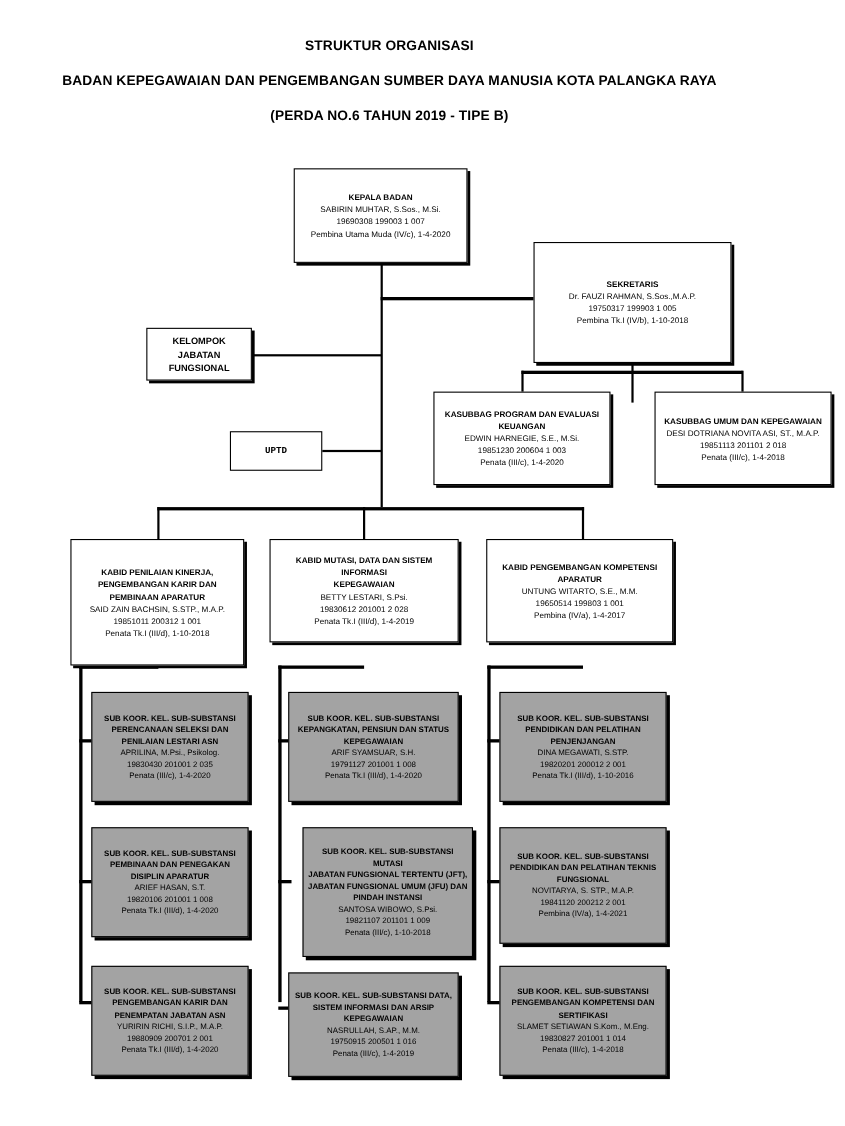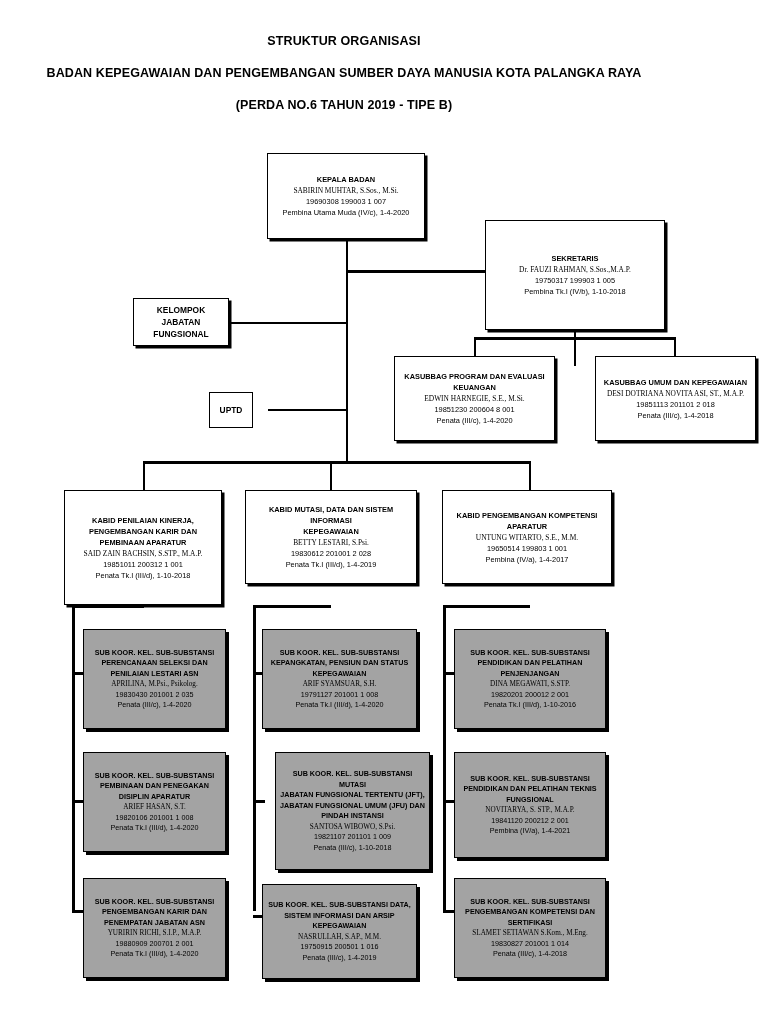--- a/index.html
+++ b/index.html
@@ -7,21 +7,21 @@
     width:768px;height:1024px;
     background:#ffffff;
     font-family:"Liberation Sans", sans-serif;
     color:#000000;
     overflow:hidden;
     position:relative;
   }
   #chart{position:relative;width:768px;height:1024px;}
 
   .title-block{
-    position:absolute;left:6px;top:34px;width:620px;text-align:center;padding-left:28px;
+    position:absolute;left:16px;top:34px;width:620px;text-align:center;padding-left:28px;
   }
   .title-line{
     font-weight:bold;letter-spacing:.1px;
     margin:0 0 18px 0;
   }
   .t1{font-size:12.5px;}
   .t2{font-size:12.5px;}
   .t3{font-size:12.5px;margin-bottom:0;}
 
   
@@ -30,21 +30,21 @@
     box-sizing:border-box;
     border:1.6px solid #000;
     background:#ffffff;
     display:flex;flex-direction:column;
     align-items:center;justify-content:center;
     text-align:center;
     padding:17px 4px;
     z-index:5;
   }
   .box .ttl{font-weight:bold;font-size:7.4px;line-height:11px;}
-  .box .nm{font-size:7.4px;line-height:11px;font-family:Liberation Serif, serif;}
+  .box .nm{font-size:7.4px;line-height:11px;}
   .box .nip{font-size:7.4px;line-height:11px;}
   .box .gol{font-size:7.4px;line-height:11px;}
 
   .shadow{
     box-shadow:2.5px 2.5px 0 #000;
   }
   .sub{
     background:#a3a3a3;
     border:1.4px solid #000;
     box-shadow:3px 3px 0 #000;
@@ -123,29 +123,29 @@
     <div class="nm">Dr. FAUZI RAHMAN, S.Sos.,M.A.P.</div>
     <div class="nip">19750317 199903 1 005</div>
     <div class="gol">Pembina Tk.I (IV/b), 1-10-2018</div>
   </div>
 
   <div class="box shadow plain" style="left:133px;top:298px;width:96px;height:48px;">
     <div class="ttl">KELOMPOK JABATAN</div>
     <div class="ttl">FUNGSIONAL</div>
   </div>
 
-  <div class="box plain" style="left:209px;top:392px;width:44px;height:35px;border-width:1.6px;">
+  <div class="box plain" style="left:209px;top:392px;width:84px;height:35px;border-width:1.6px;font-family:Liberation Mono, monospace;">
     <div class="ttl">UPTD</div>
   </div>
 
   <div class="box shadow" style="left:394px;top:356px;width:161px;height:85px;">
     <div class="ttl">KASUBBAG PROGRAM DAN EVALUASI</div>
     <div class="ttl">KEUANGAN</div>
     <div class="nm">EDWIN HARNEGIE, S.E., M.Si.</div>
-    <div class="nip">19851230 200604 8 001</div>
+    <div class="nip">19851230 200604 1 003</div>
     <div class="gol">Penata (III/c), 1-4-2020</div>
   </div>
 
   <div class="box shadow" style="left:595px;top:356px;width:161px;height:85px;">
     <div class="ttl">KASUBBAG UMUM DAN KEPEGAWAIAN</div>
     <div class="nm">DESI DOTRIANA NOVITA ASI, ST., M.A.P.</div>
     <div class="nip">19851113 201101 2 018</div>
     <div class="gol">Penata (III/c), 1-4-2018</div>
   </div>
 

